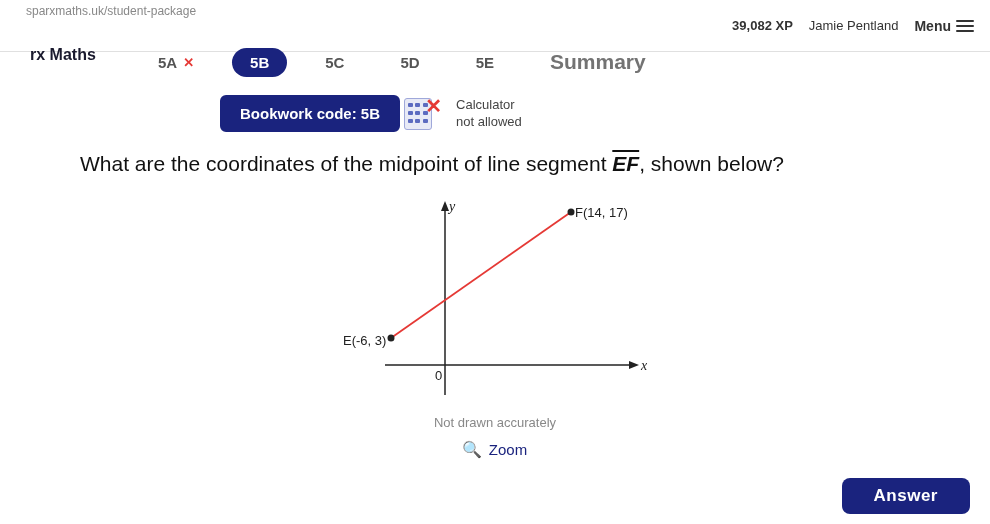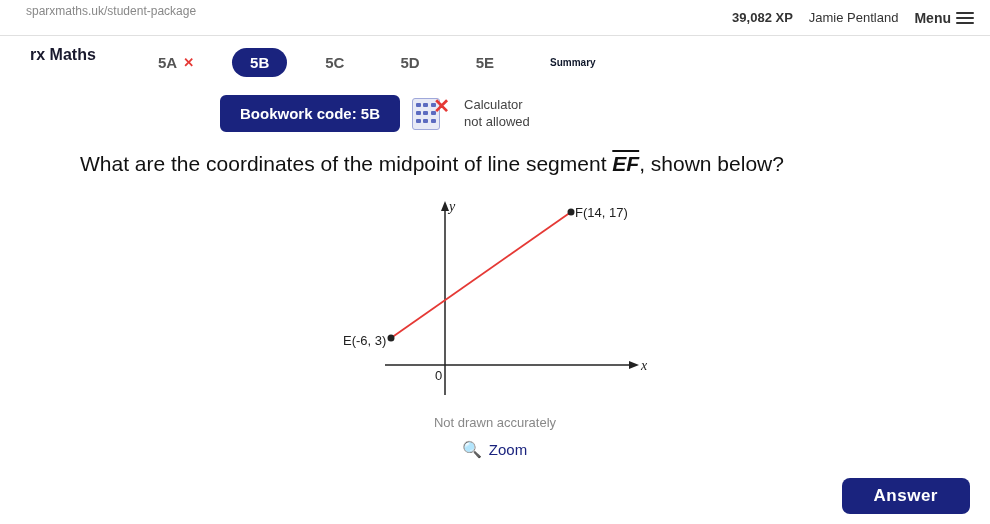--- a/index.html
+++ b/index.html
@@ -9,21 +9,21 @@
       width: 990px;
       height: 524px;
       overflow: hidden;
       position: relative;
     }
 
     
     .topbar {
       background: #fff;
       border-bottom: 1px solid #e0e0e0;
-      height: 36px;
+      height: 52px;
       display: flex;
       align-items: center;
       justify-content: flex-end;
       padding: 0 16px;
       gap: 16px;
       font-size: 13px;
       color: #333;
     }
     .topbar .xp {
       font-weight: 600;
@@ -95,33 +95,33 @@
       color: #fff;
     }
     .tab.has-x .x-mark {
       color: #e53935;
       font-weight: 800;
       font-size: 13px;
     }
     .tab.summary {
       background: transparent;
       border: none;
-      color: #0f172a;
+      color: #737373;
       font-weight: 700;
-      font-size: 10px;
+      font-size: 21px;
     }
 
     
     .bookwork-row {
       position: absolute;
       top: 95px;
       left: 220px;
       display: flex;
       align-items: center;
-      gap: 12px;
+      gap: 4px;
     }
     .bookwork-badge {
       background: #1a237e;
       color: #fff;
       padding: 8px 18px;
       border-radius: 6px;
       font-size: 15px;
       font-weight: 600;
       border: 2px solid #1a237e;
     }

